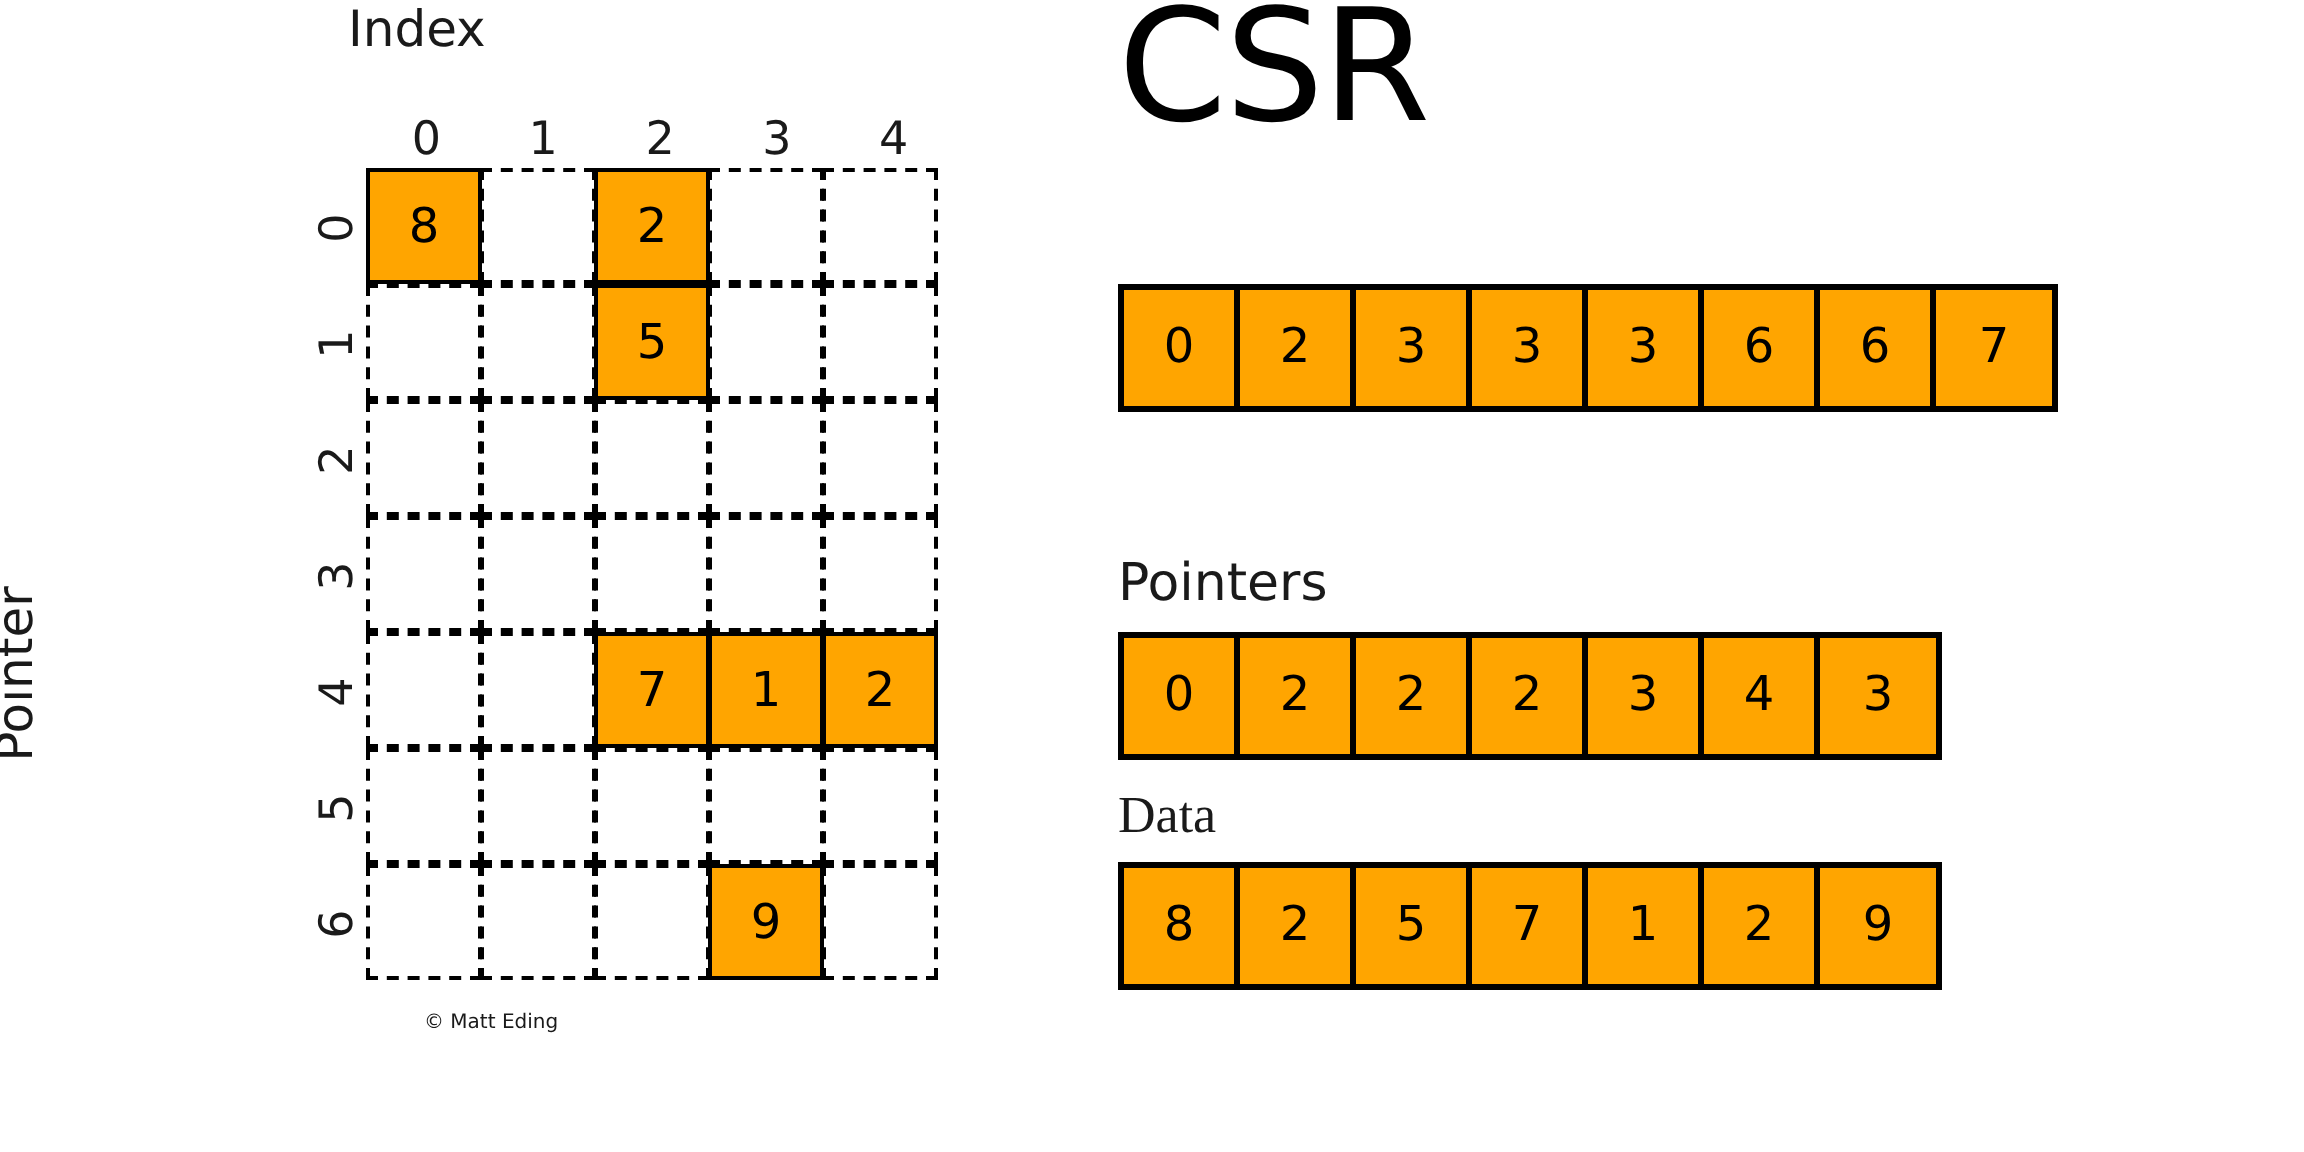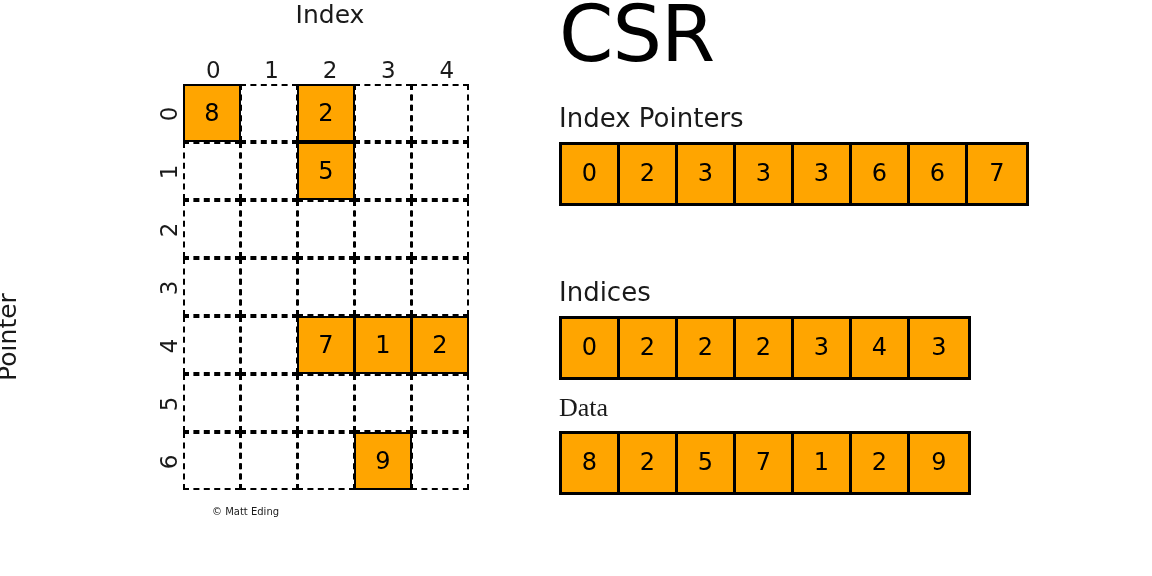--- a/index.html
+++ b/index.html
@@ -14,23 +14,23 @@
     overflow: hidden;
     font-family: "DejaVu Sans", sans-serif;
     color: #000000;
   }
 
   
   #matrix-figure { position: absolute; left: 0; top: 0; width: 520px; height: 540px; }
 
   #index-title {
     position: absolute;
-    left: 184px; top: 0px;
+    left: 174px; top: 0px;
     width: 292px;
-    text-align: center;
+    text-align: left;
     font-size: 25px;
     line-height: 30px;
     color: #1a1a1a;
   }
 
   #pointer-title {
     position: absolute;
     left: -7px; top: 222px;
     width: 230px;
     text-align: center;
@@ -245,33 +245,32 @@
         <div class="grid-cell"></div>
       </div>
     </div>
 
   <div id="credit">© Matt Eding</div>
 </div>
 
 <div id="csr-panel">
   <div id="csr-title">CSR</div>
 
-  <div class="array-label" id="label-index-pointers">Index Pointers</div>
   <div class="array-strip" id="strip-index-pointers">
       <div class="array-cell">0</div>
       <div class="array-cell">2</div>
       <div class="array-cell">3</div>
       <div class="array-cell">3</div>
       <div class="array-cell">3</div>
       <div class="array-cell">6</div>
       <div class="array-cell">6</div>
       <div class="array-cell">7</div>
     </div>
 
-  <div class="array-label" id="label-indices">Indices</div>
+  <div class="array-label" id="label-indices">Pointers</div>
   <div class="array-strip" id="strip-indices">
       <div class="array-cell">0</div>
       <div class="array-cell">2</div>
       <div class="array-cell">2</div>
       <div class="array-cell">2</div>
       <div class="array-cell">3</div>
       <div class="array-cell">4</div>
       <div class="array-cell">3</div>
     </div>
 

